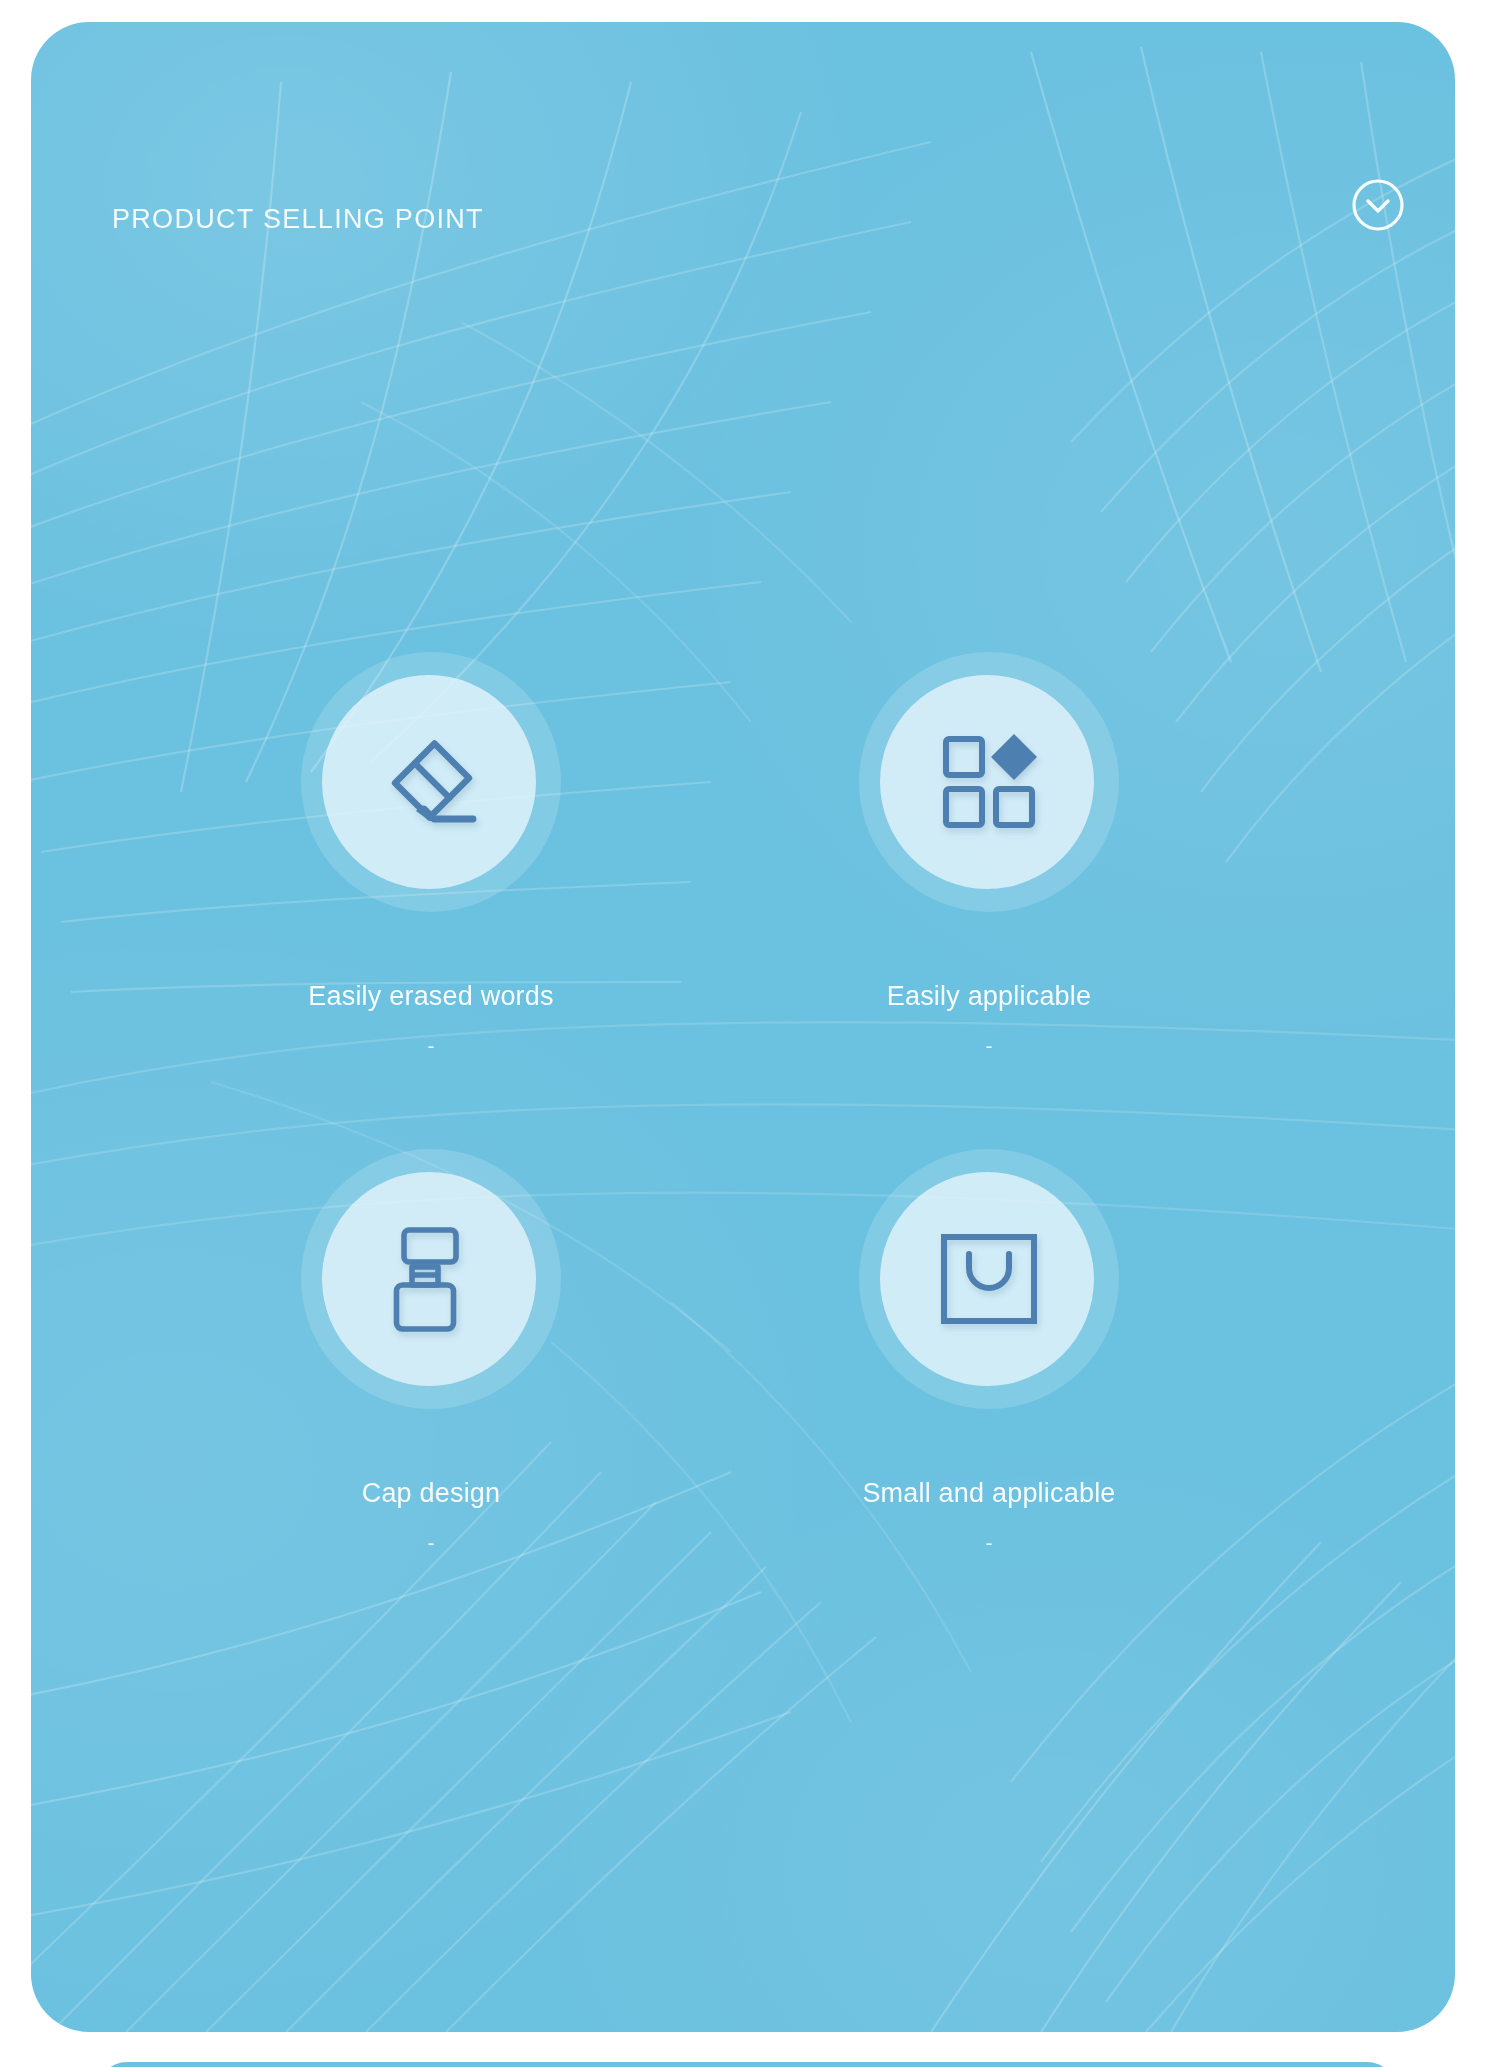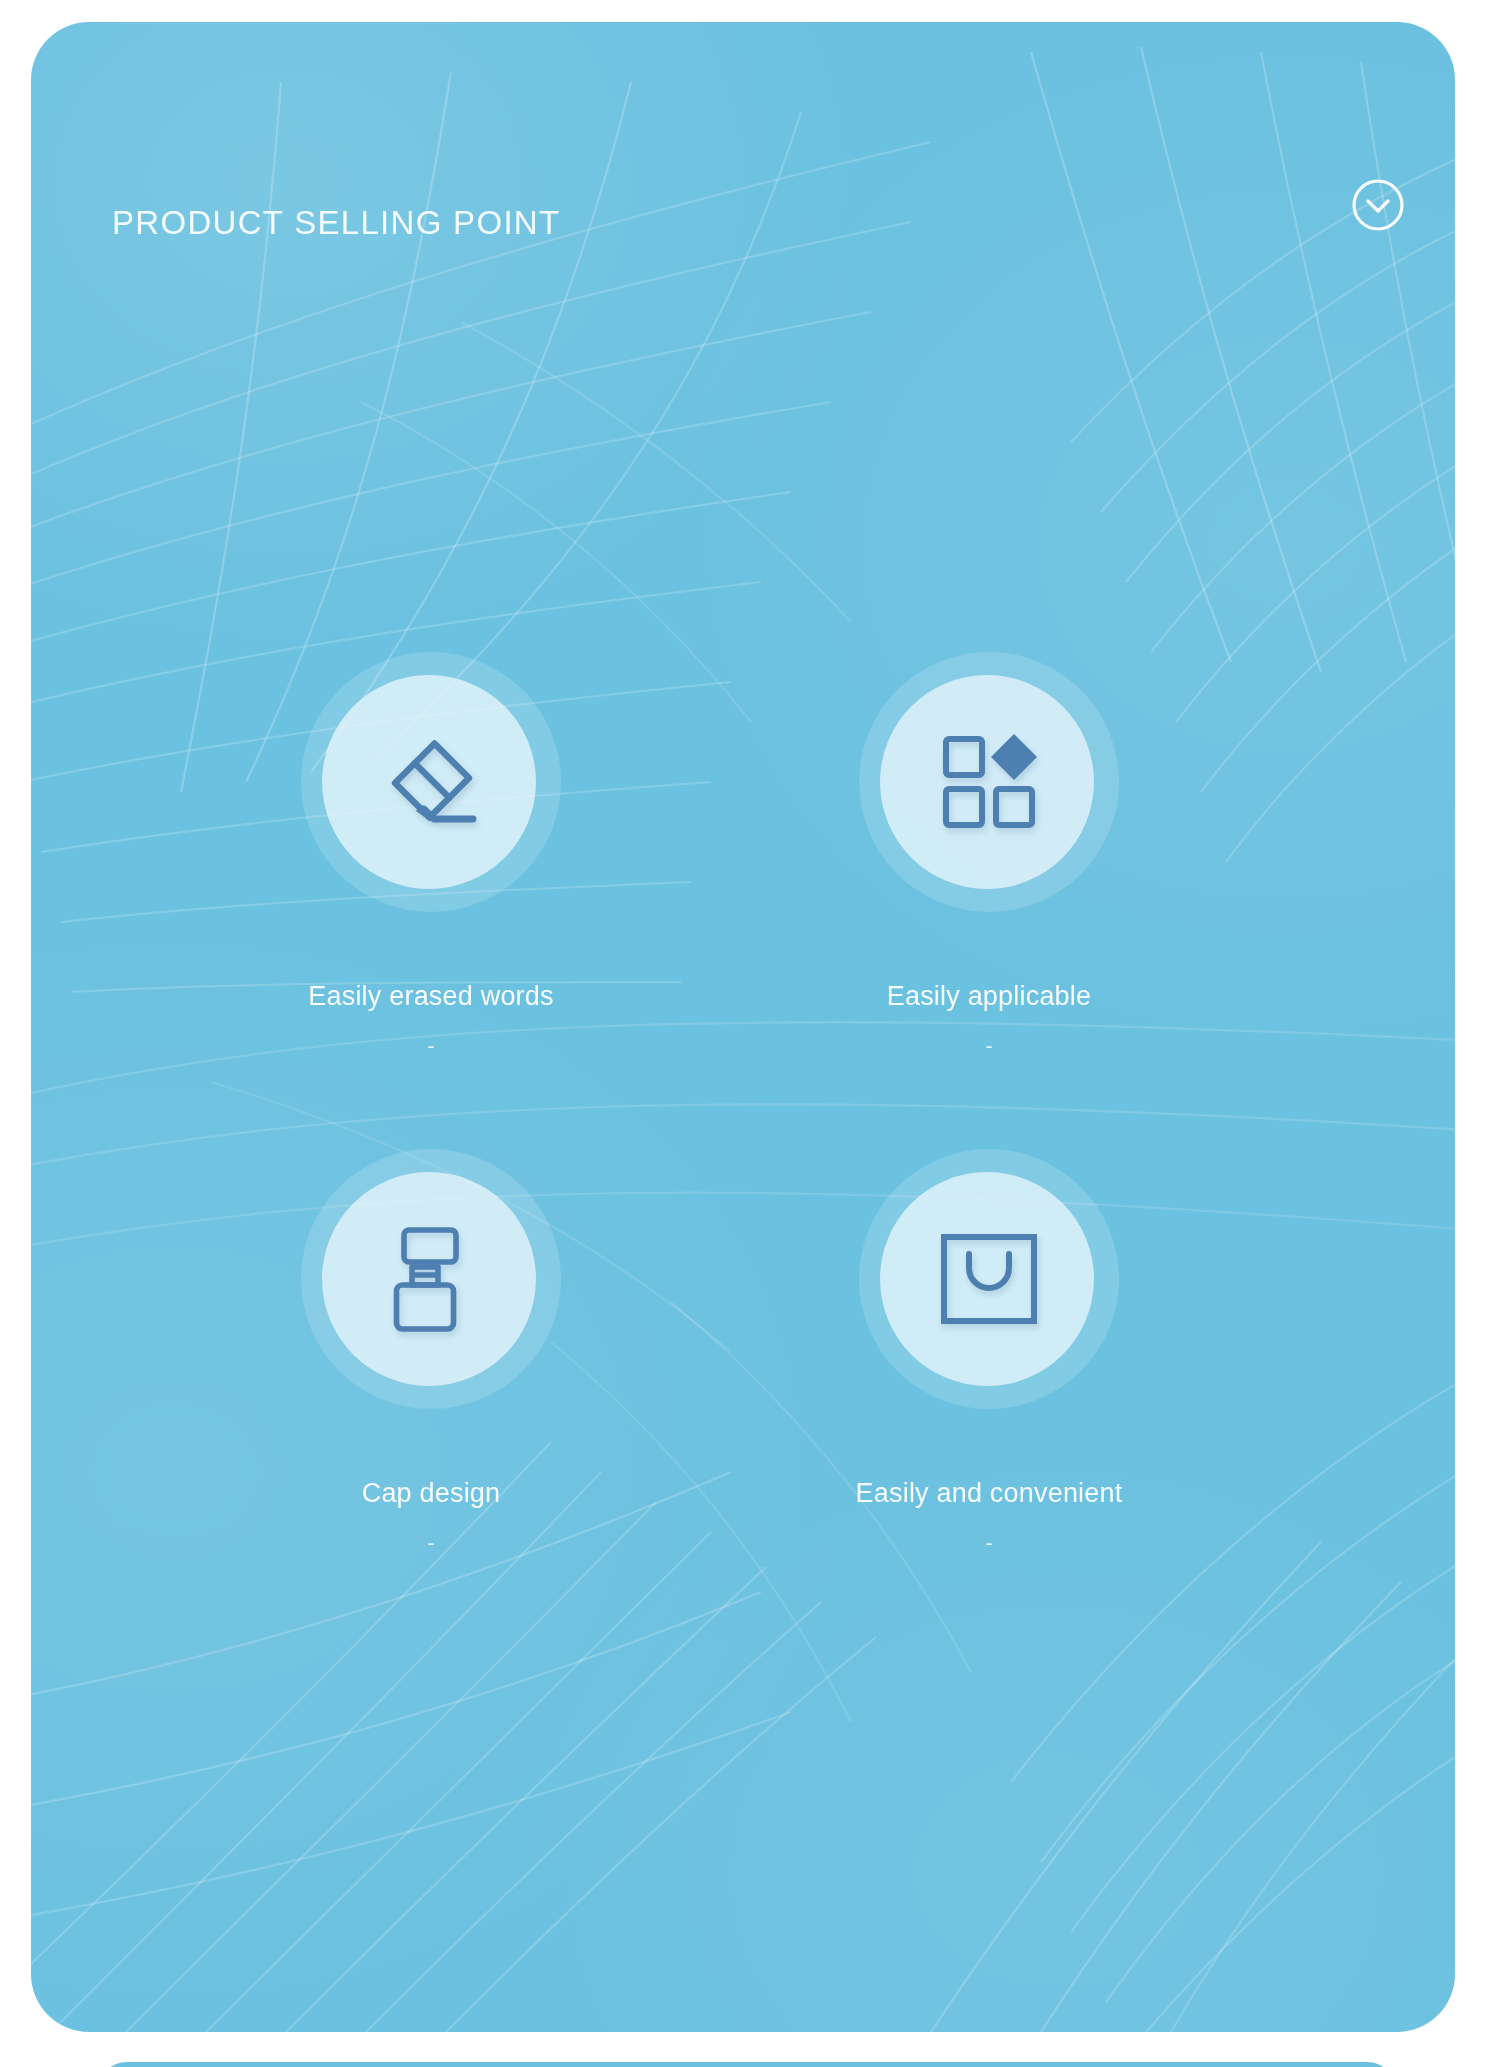--- a/index.html
+++ b/index.html
@@ -44,21 +44,21 @@
       radial-gradient(980px 820px at 10% 72%, rgba(255,255,255,0.07), rgba(255,255,255,0) 72%),
       radial-gradient(760px 620px at 72% 92%, rgba(255,255,255,0.06), rgba(255,255,255,0) 74%);
     pointer-events: none;
   }
 
   
   .page-title {
     position: absolute;
     left: 81px;
     top: 182px;
-    font-size: 33px;
+    font-size: 27px;
     letter-spacing: 1.3px;
     color: rgba(255,255,255,0.92);
     white-space: nowrap;
   }
 
   .collapse-btn {
     position: absolute;
     left: 1318px;
     top: 154px;
     width: 58px;
@@ -286,20 +286,20 @@
       <div class="icon-wrap">
         <div class="halo"></div>
         <div class="disc"></div>
         <div class="glyph">
           <svg width="102" height="102" viewBox="0 0 102 102">
             <rect x="6" y="9" width="90" height="84" fill="none" stroke="#4d7fb0" stroke-width="6"></rect>
             <path d="M31 26 v14 a20 20 0 0 0 40 0 v-14" fill="none" stroke="#4d7fb0" stroke-width="6" stroke-linecap="round"></path>
           </svg>
         </div>
       </div>
-      <div class="feature-label">Easily and convenient</div>
+      <div class="feature-label">Small and applicable</div>
       <div class="feature-sub">-</div>
     </div>
 
   </div>
 </div>
 
 <div class="next-card"></div>
 
 </body></html>

